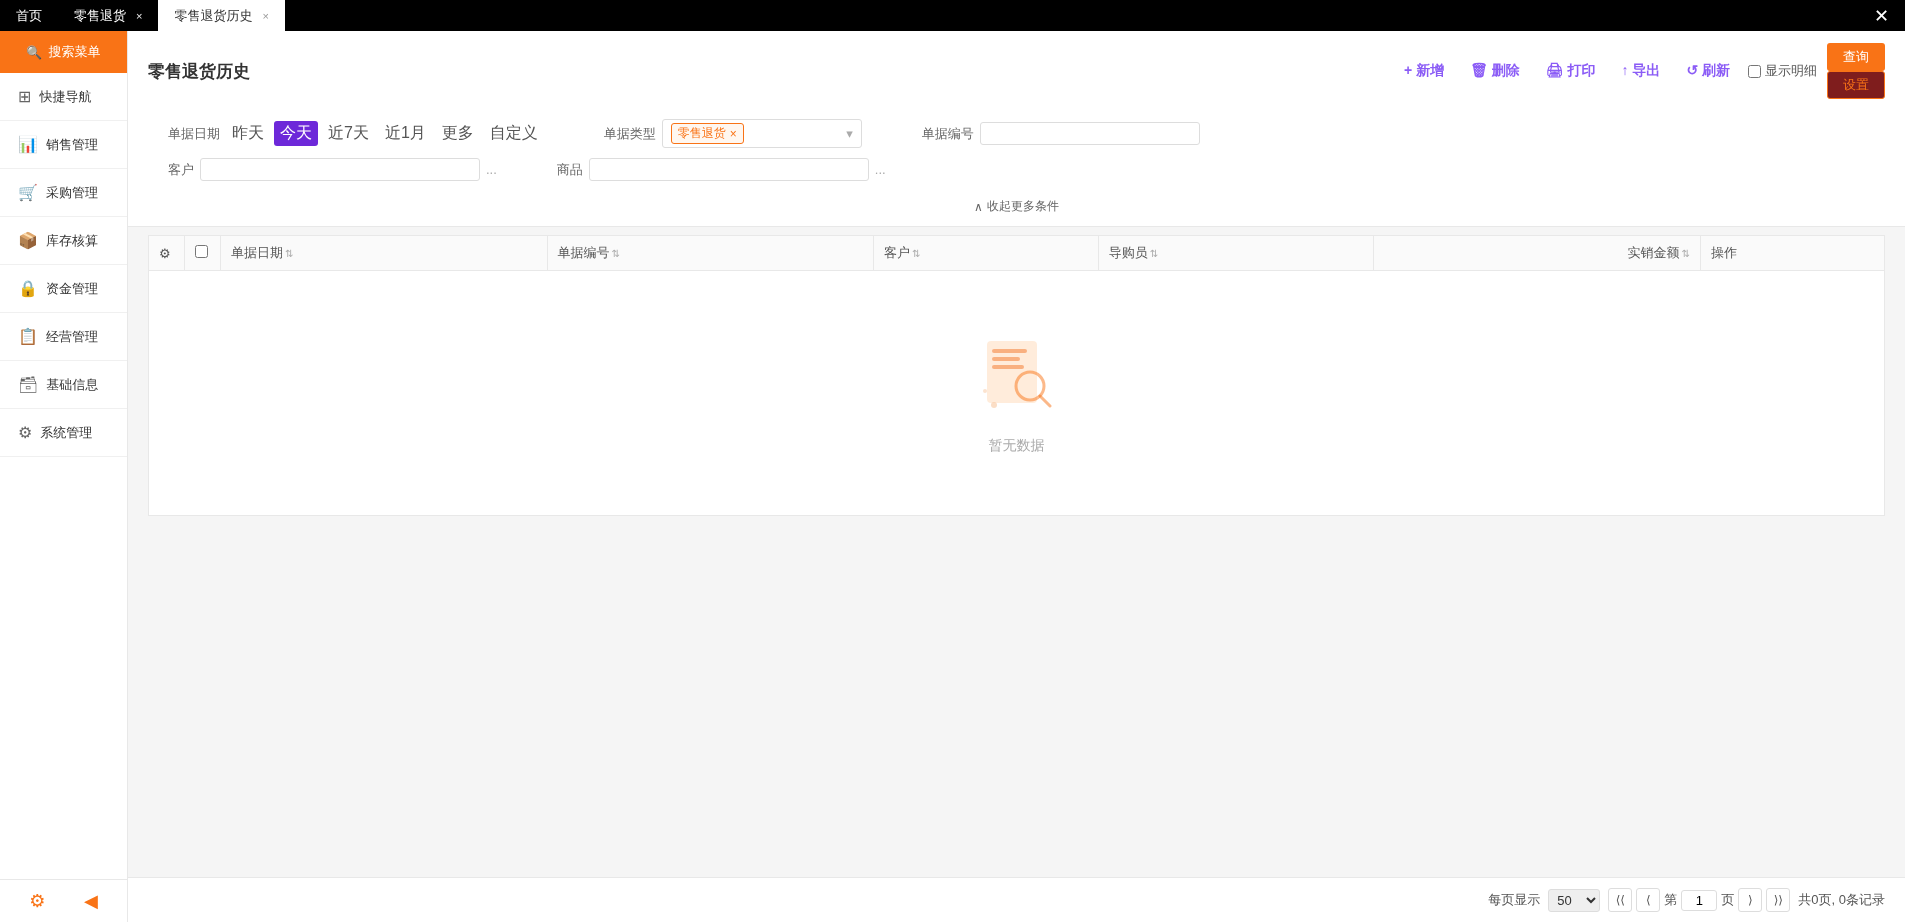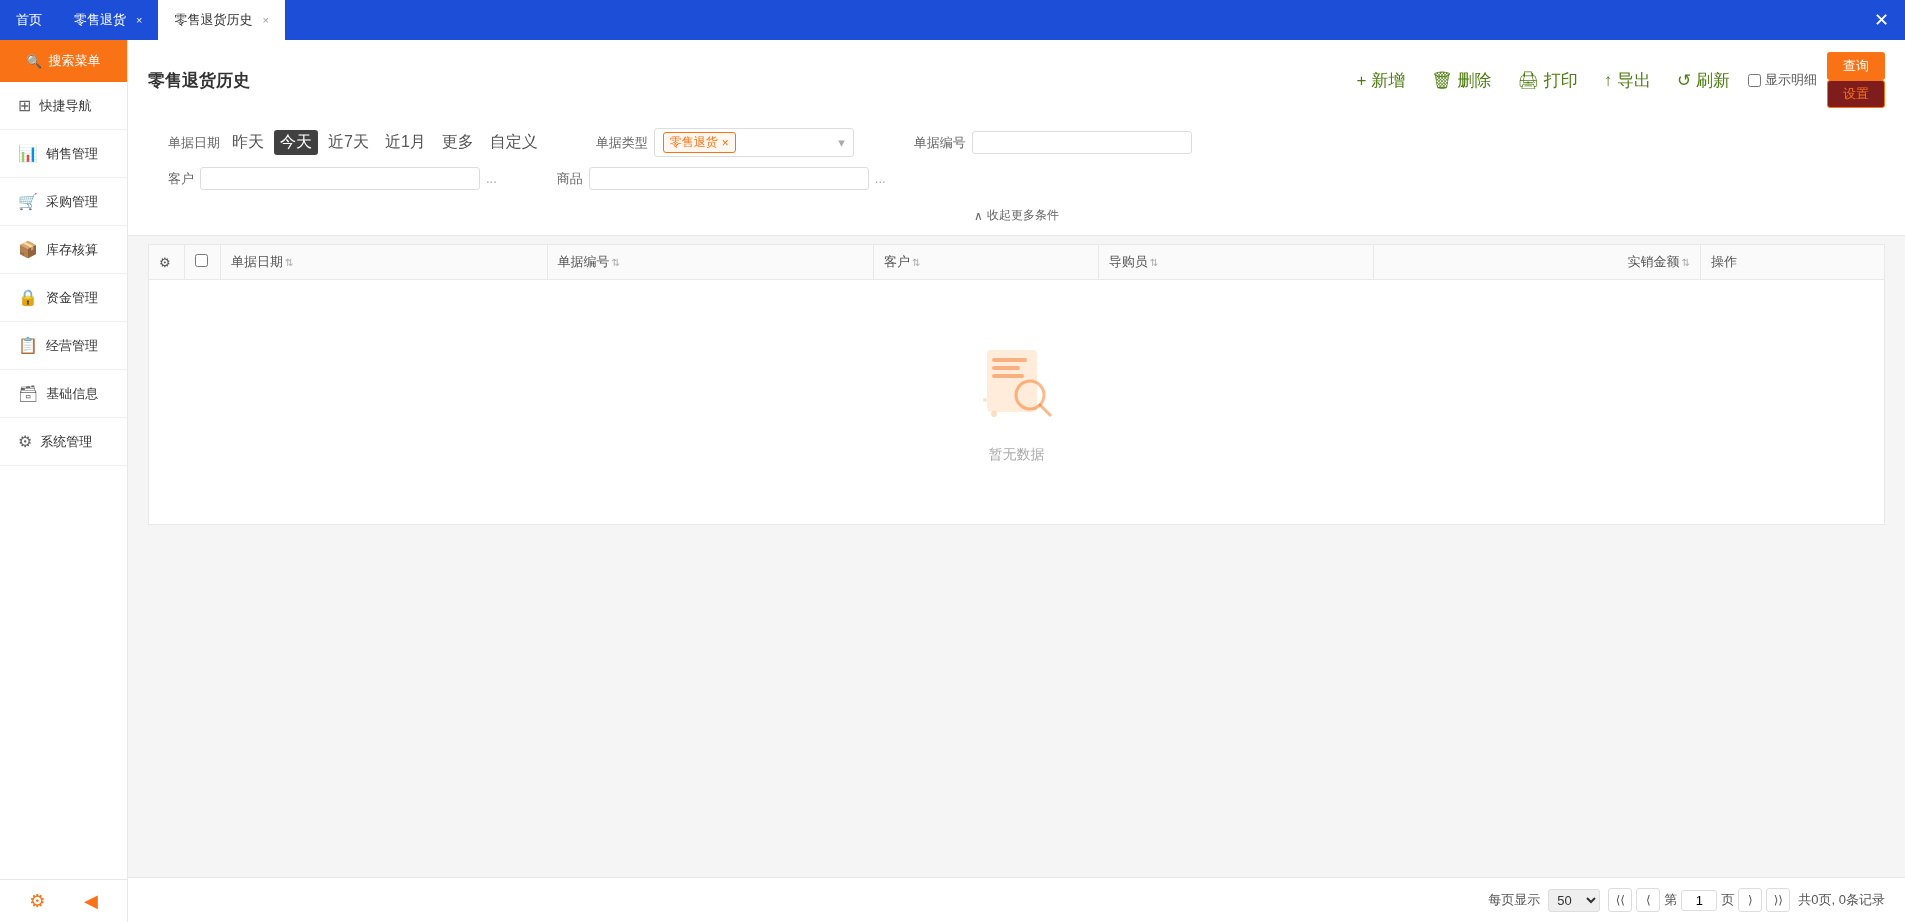--- a/index.html
+++ b/index.html
@@ -1,21 +1,21 @@
 <!DOCTYPE html>
 <html><head>
   <meta charset="utf-8">
   <style>
     * { box-sizing: border-box; margin: 0; padding: 0; font-family: 'Microsoft YaHei', Arial, sans-serif; }
     body { width: 1905px; height: 922px; overflow: hidden; background: #f5f5f5; display: flex; flex-direction: column; }
 
     
     .top-bar {
-      height: 40px;
-      background: #1d4ed8;
+      height: 31px;
+      background: #000000;
       display: flex;
       align-items: center;
       padding: 0 0 0 0;
       flex-shrink: 0;
     }
     .top-bar-tabs {
       display: flex;
       align-items: stretch;
       height: 100%;
       flex: 1;
@@ -135,27 +135,28 @@
     }
     .toolbar {
       display: flex;
       align-items: center;
       gap: 10px;
     }
     .toolbar-btn {
       display: flex;
       align-items: center;
       gap: 4px;
-      font-size: 17px;
-      color: #4d7c0f;
+      font-size: 14px;
+      color: #8b5cf6;
       cursor: pointer;
       padding: 4px 8px;
       border-radius: 3px;
       background: none;
       border: none;
+      font-weight: bold;
     }
     .btn-setting {
       background: #7f1d1d;
       color: #f97316;
       border: 1px solid #f97316;
       border-radius: 3px;
       padding: 4px 14px;
       font-size: 13px;
       cursor: pointer;
     }
@@ -195,21 +196,21 @@
     .date-btn {
       font-size: 16px;
       color: #555;
       cursor: pointer;
       padding: 2px 6px;
       border-radius: 3px;
       background: none;
       border: none;
     }
     .date-btn.active {
-      background: #404040;
+      background: #6d28d9;
       color: #fff;
     }
     .date-range { font-size: 12px; color: #999; }
     .filter-select {
       display: flex;
       align-items: center;
       border: 1px solid #ddd;
       border-radius: 3px;
       padding: 3px 8px;
       min-width: 200px;
@@ -447,21 +448,21 @@
             <div class="date-buttons" id="date-btns">
                 <button class="date-btn">昨天</button>
                 <button class="date-btn active">今天</button>
                 <button class="date-btn">近7天</button>
                 <button class="date-btn">近1月</button>
                 <button class="date-btn">更多</button>
                 <button class="date-btn">自定义</button>
               </div>
           </div>
 
-          <div class="filter-item" style="margin-left:32px;">
+          <div class="filter-item" style="margin-left:40px;">
             <span class="filter-label">单据类型</span>
             <div class="filter-select">
               <div class="filter-tag">
                 <span>零售退货</span>
                 <span style="cursor:pointer;color:#f97316;">×</span>
               </div>
               <span style="flex:1;"></span>
               <span style="color:#aaa;">▾</span>
             </div>
           </div>

